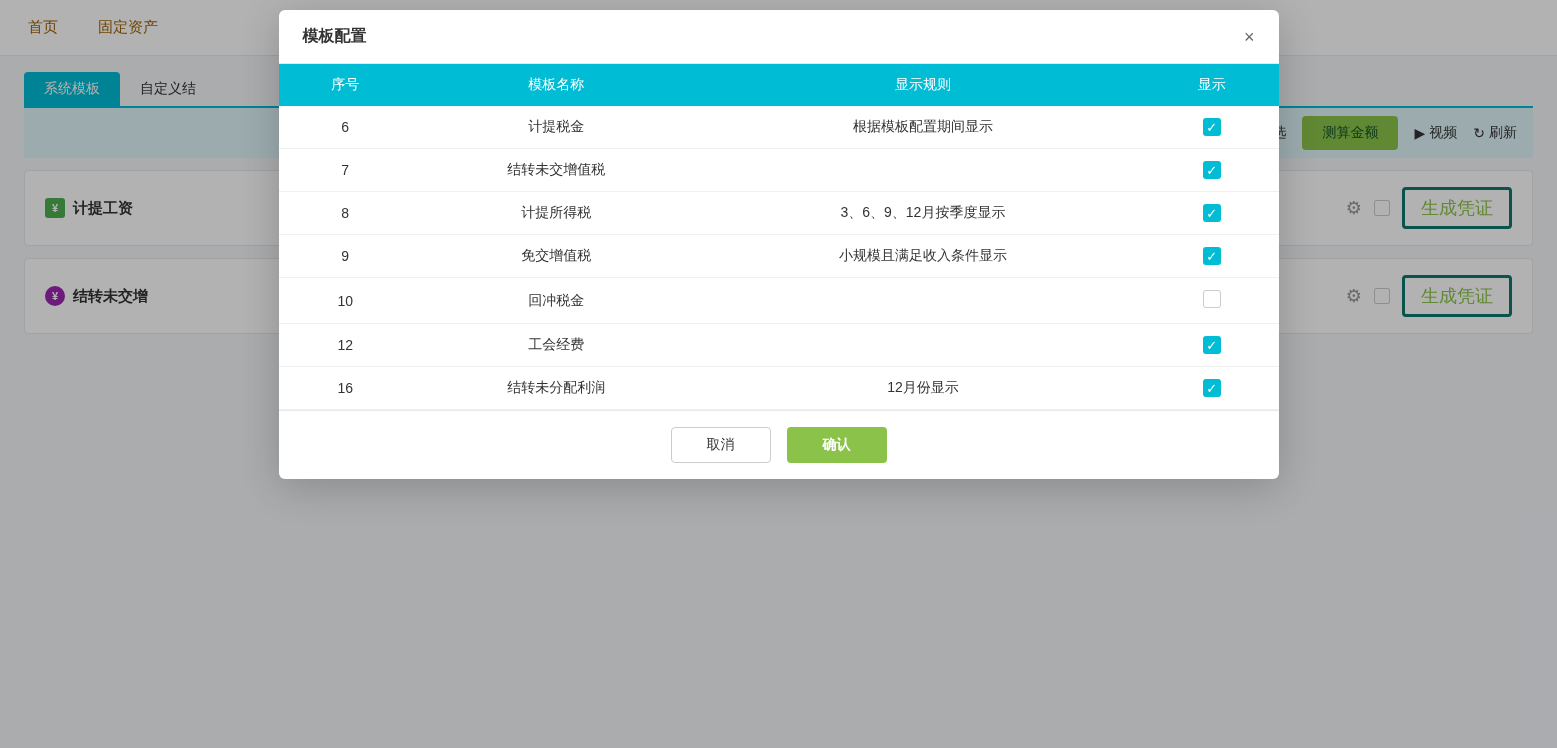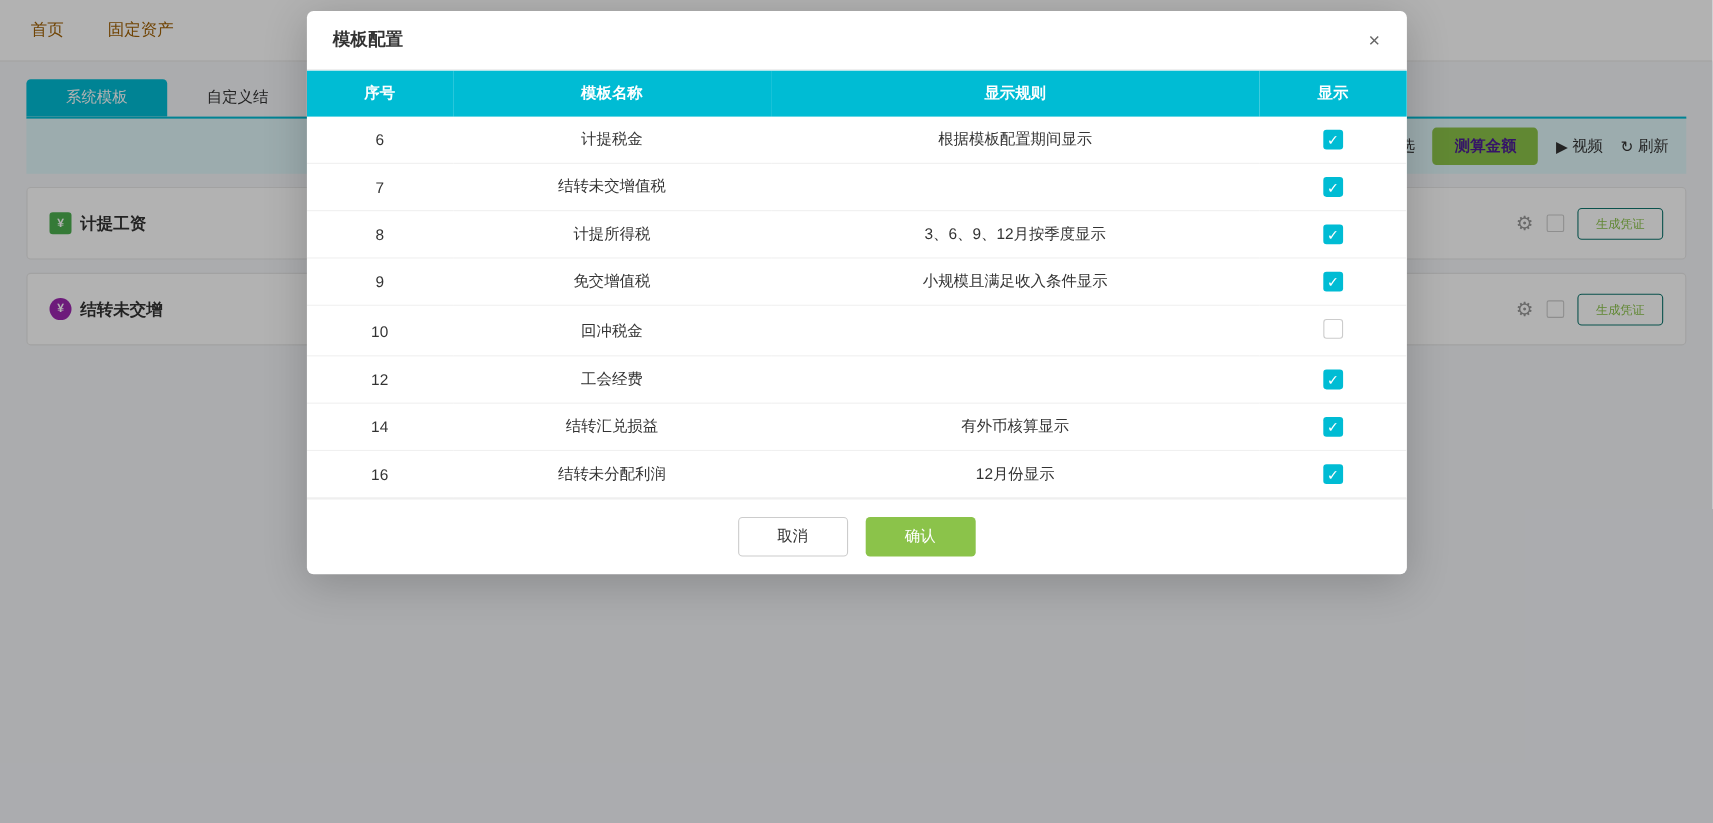--- a/index.html
+++ b/index.html
@@ -44,21 +44,21 @@
       padding: 16px 24px;
       position: relative;
     }
     .tabs-row {
       display: flex;
       gap: 0;
       border-bottom: 2px solid #00bcd4;
       margin-bottom: 0;
     }
     .tab-item {
-      padding: 8px 36px;
+      padding: 8px 20px;
       cursor: pointer;
       font-size: 14px;
       color: #333;
       background: transparent;
     }
     .tab-item.active {
       background: #00bcd4;
       color: #fff;
       border-radius: 4px 4px 0 0;
     }
@@ -68,27 +68,27 @@
       justify-content: flex-end;
       align-items: center;
       gap: 16px;
       padding: 8px 0;
       background: #e0f7fa;
       padding: 8px 16px;
       margin-bottom: 12px;
     }
     .btn-calc {
       background: #8bc34a;
-      color: #4c1d95;
+      color: #14532d;
       border: none;
       border-radius: 4px;
       padding: 8px 20px;
       font-size: 14px;
       cursor: pointer;
-      font-weight: bold;
+      font-weight: normal;
     }
     .btn-video, .btn-refresh {
       background: transparent;
       border: none;
       color: #333;
       cursor: pointer;
       font-size: 14px;
       display: flex;
       align-items: center;
       gap: 4px;
@@ -138,27 +138,27 @@
       font-size: 28px;
       font-weight: bold;
       color: #333;
     }
     .card-right {
       display: flex;
       align-items: center;
       gap: 12px;
     }
     .btn-generate {
-      border: 1px solid #0f766e;
+      border: 3px solid #0f766e;
       color: #8bc34a;
       background: #fff;
       border-radius: 4px;
       padding: 6px 16px;
       cursor: pointer;
-      font-size: 11px;
+      font-size: 18px;
     }
     .gear-icon {
       color: #999;
       font-size: 18px;
       cursor: pointer;
     }
     .checkbox-empty {
       width: 16px; height: 16px;
       border: 1px solid #ccc;
       border-radius: 2px;
@@ -221,21 +221,21 @@
       border-collapse: collapse;
     }
     .config-table thead tr {
       background: #00bcd4;
       color: #fff;
     }
     .config-table thead th {
       padding: 12px 16px;
       text-align: center;
       font-size: 14px;
-      font-weight: bold;
+      font-weight: normal;
     }
     .config-table tbody tr {
       border-bottom: 1px solid #f0f0f0;
     }
     .config-table tbody td {
       padding: 12px 16px;
       font-size: 14px;
       color: #333;
       text-align: center;
     }
@@ -306,21 +306,21 @@
     }
     .btn-confirm {
       background: #8bc34a;
       border: none;
       border-radius: 4px;
       padding: 8px 32px;
       font-size: 14px;
       color: #fff;
       cursor: pointer;
       min-width: 100px;
-      font-weight: normal;
+      font-weight: bold;
     }
   </style>
 </head>
 <body>
 
 <div class="bg-page">
 
   <div class="top-nav">
     <span class="nav-item">首页</span>
     <span class="nav-item">固定资产</span>
@@ -427,26 +427,20 @@
                 <td></td>
                 <td style="text-align: center;"><span class="cb-unchecked"></span></td>
               </tr>
               <tr>
                 <td>12</td>
                 <td>工会经费</td>
                 <td></td>
                 <td style="text-align: center;"><span class="cb-checked">✓</span></td>
               </tr>
               <tr>
-                <td>14</td>
-                <td>结转汇兑损益</td>
-                <td>有外币核算显示</td>
-                <td style="text-align: center;"><span class="cb-checked">✓</span></td>
-              </tr>
-              <tr>
                 <td>16</td>
                 <td>结转未分配利润</td>
                 <td>12月份显示</td>
                 <td style="text-align: center;"><span class="cb-checked">✓</span></td>
               </tr>
             </tbody>
         </table>
       </div>
     </div>
 

